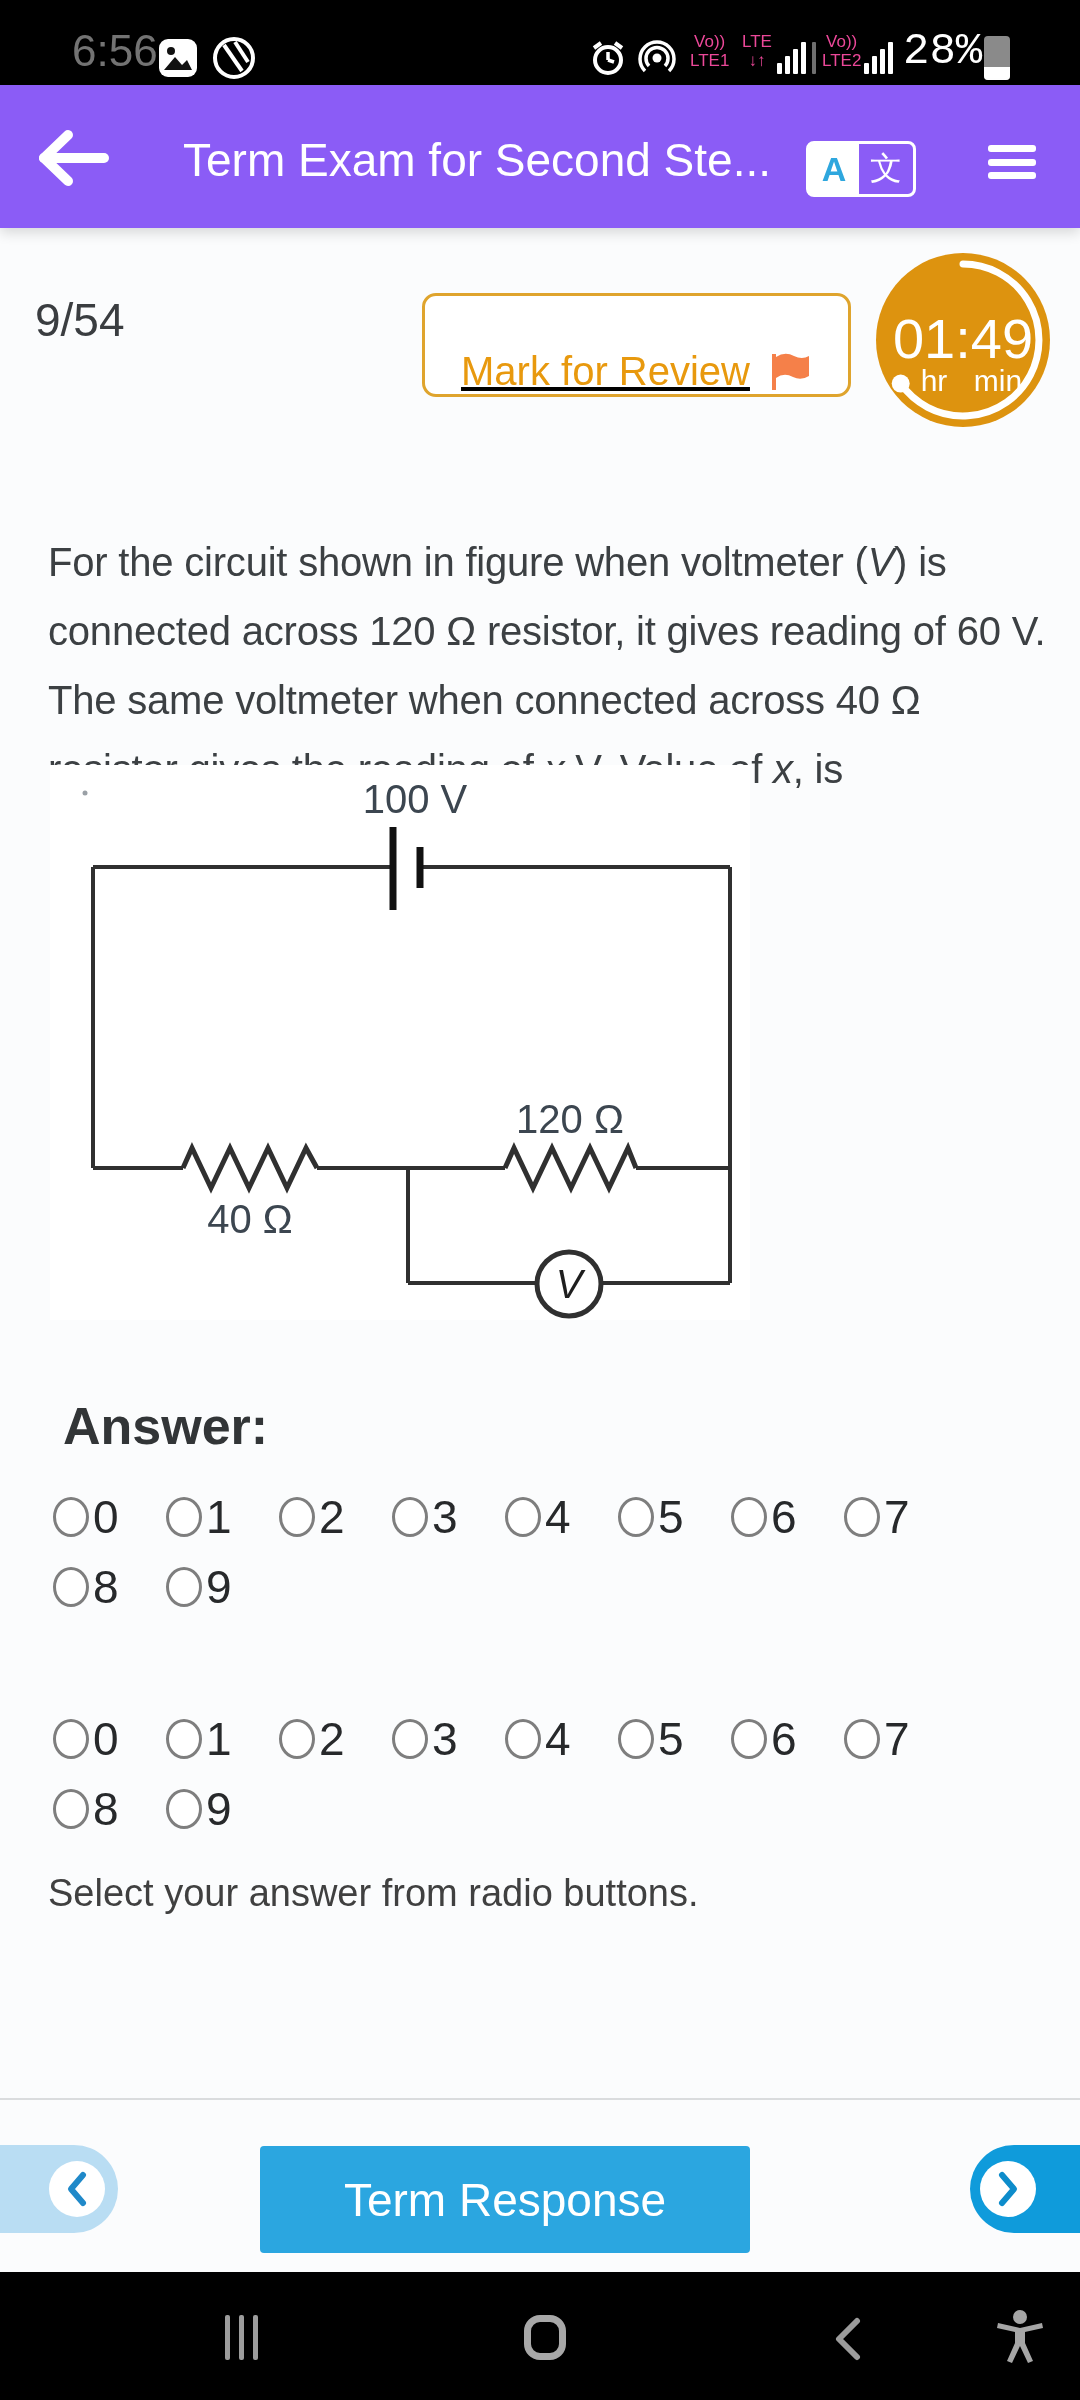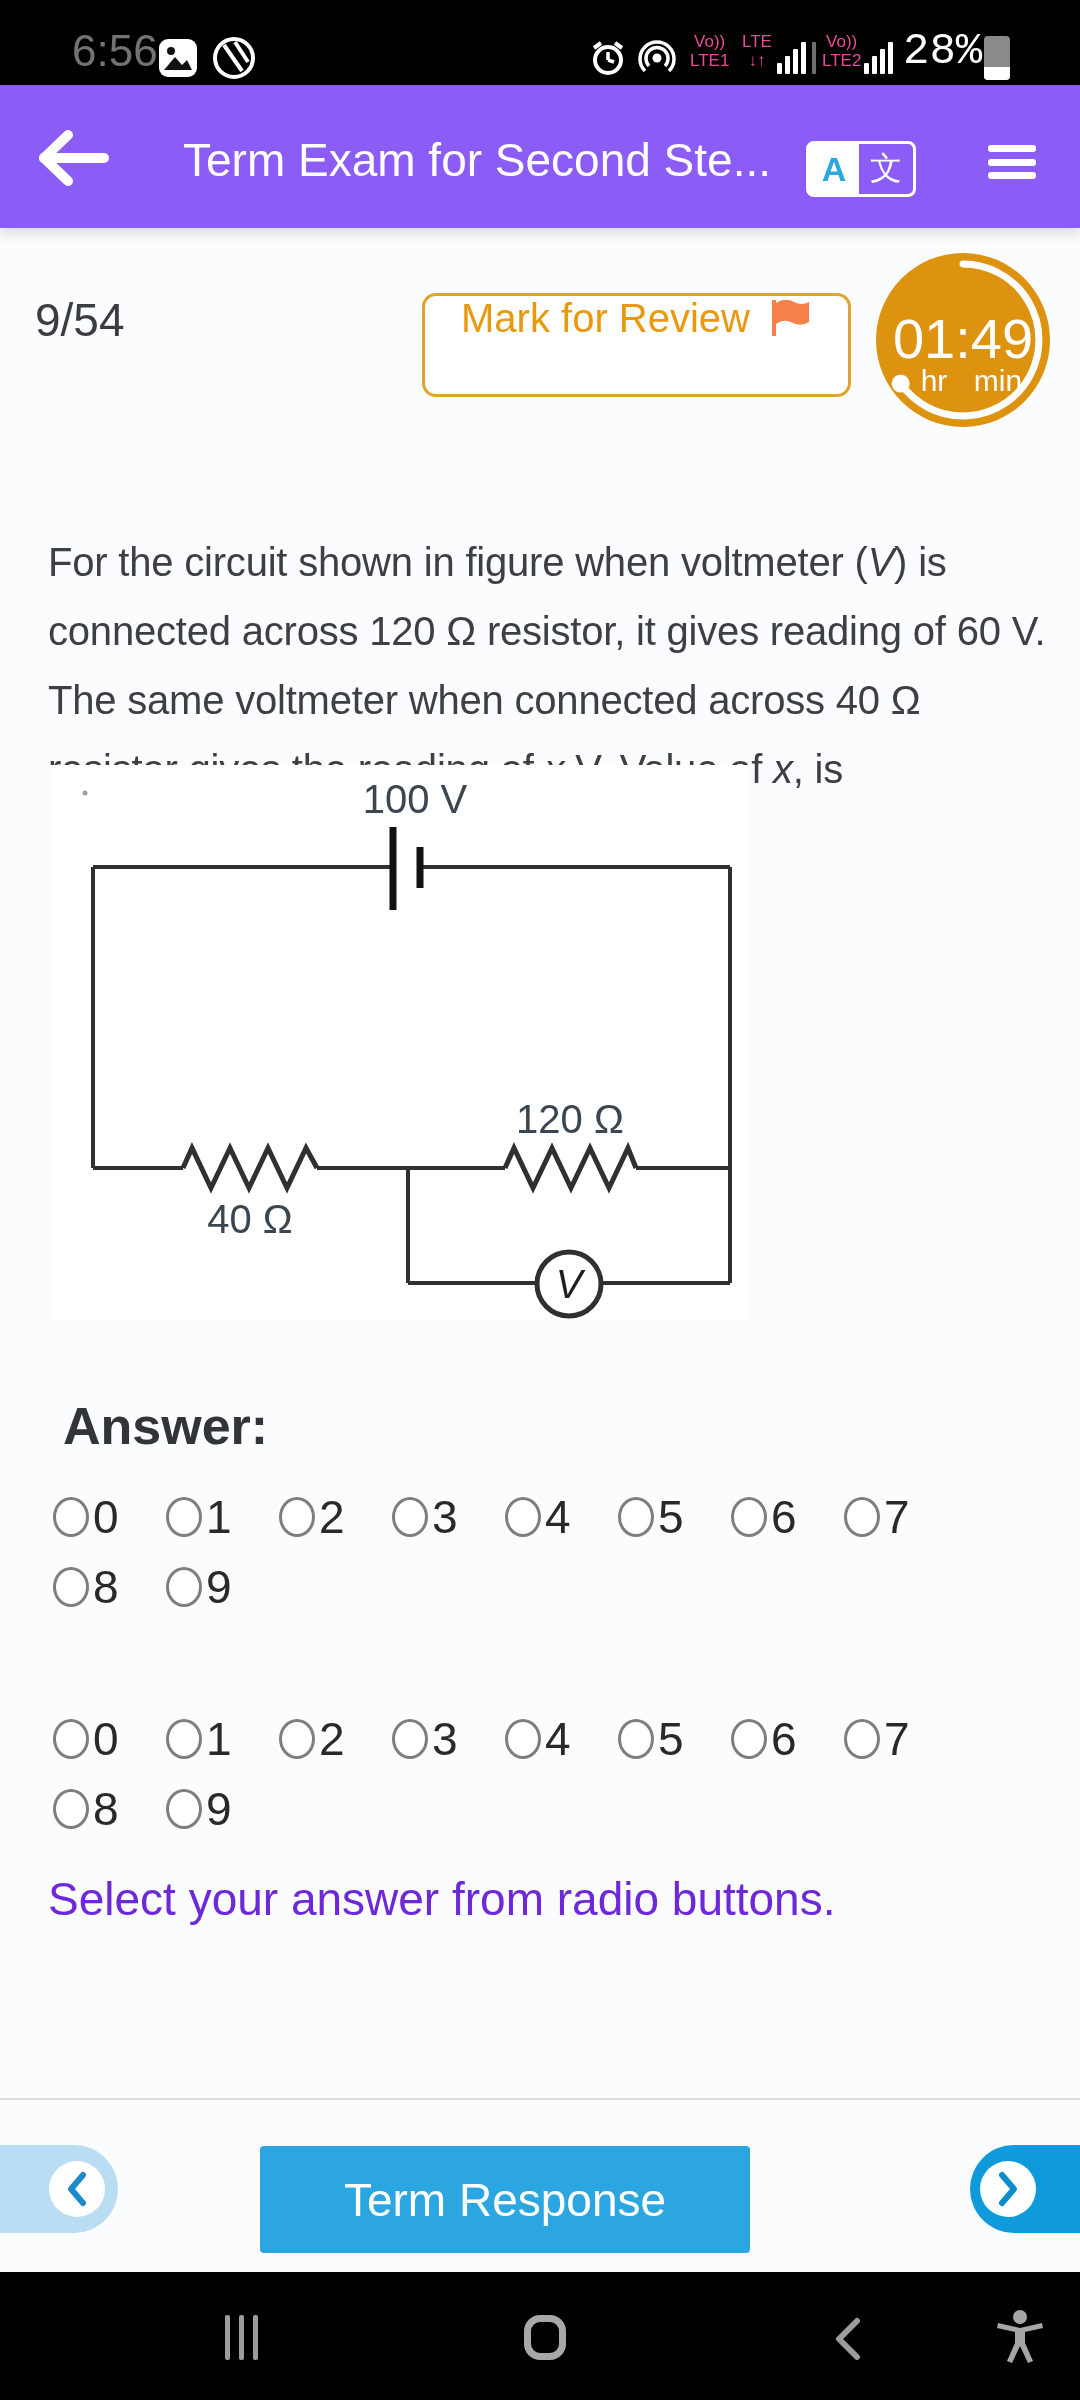--- a/index.html
+++ b/index.html
@@ -25,35 +25,35 @@
   .back-arrow{position:absolute;left:36px;top:42px;}
   .translate{position:absolute;left:806px;top:56px;width:104px;height:50px;border:3px solid #fff;border-radius:8px;display:flex;}
   .translate .ta{width:50px;height:50px;background:#fff;display:flex;align-items:center;justify-content:center;
      font-size:34px;font-weight:bold;color:#2EA7DE;border-radius:3px 0 0 3px;}
   .translate .tz{width:54px;height:50px;display:flex;align-items:center;justify-content:center;font-size:32px;color:#fff;}
   .hamburger{position:absolute;left:988px;top:60px;width:48px;height:34px;display:flex;flex-direction:column;justify-content:space-between;}
   .hamburger i{display:block;height:7px;background:#fff;border-radius:3px;}
   
   .progress{position:absolute;left:35px;top:293px;font-size:46px;color:#3a3d40;}
   .mark-btn{position:absolute;left:422px;top:293px;width:423px;height:98px;background:#fff;border:3px solid #DFA42D;
-     border-radius:14px;display:flex;align-items:flex-start;justify-content:center;gap:18px;}
+     border-radius:14px;display:flex;align-items:flex-end;justify-content:center;gap:18px;text-decoration:underline;}
   .mark-btn span{font-size:40px;color:#E8990E;}
   .timer{position:absolute;left:876px;top:253px;width:174px;height:174px;}
   
   .question{position:absolute;left:48px;top:528px;width:1012px;font-size:40px;line-height:69px;color:#3C4043;letter-spacing:-0.2px;}
   .question .it{font-style:italic;}
   
   .figure{position:absolute;left:50px;top:765px;width:700px;height:555px;background:#fff;}
   
   .answer-label{position:absolute;left:63px;top:1396px;font-size:52px;color:#323537;font-weight:bold;}
   .radio-row{position:absolute;left:53px;display:flex;}
   .radio-item{width:113px;display:flex;align-items:center;}
   .radio-circle{width:36px;height:40px;border:3px solid #7e7e7e;border-radius:50%;background:#fff;box-sizing:border-box;flex:0 0 auto;}
   .radio-label{margin-left:4px;font-size:46px;color:#27292b;}
-  .hint{position:absolute;left:48px;top:1872px;font-size:46px;color:#6d28d9;}
+  .hint{position:absolute;left:48px;top:1872px;font-size:38px;color:#404040;}
   
   .divider{position:absolute;left:0;top:2098px;width:1080px;height:2px;background:#dadcde;}
   .pill{position:absolute;top:2145px;width:163px;height:88px;border-radius:44px;}
   .pill-prev{left:-45px;background:#B9DDF3;}
   .pill-next{left:970px;background:#0F9BDB;}
   .pill .circ{position:absolute;top:16px;width:56px;height:56px;border-radius:50%;background:#fff;display:flex;align-items:center;justify-content:center;}
   .pill-prev .circ{left:94px;}
   .pill-next .circ{left:10px;}
   .clear-btn{position:absolute;left:260px;top:2146px;width:490px;height:107px;background:#2BA6E0;border-radius:4px;
      display:flex;align-items:center;justify-content:center;font-size:46px;color:#fff;}

